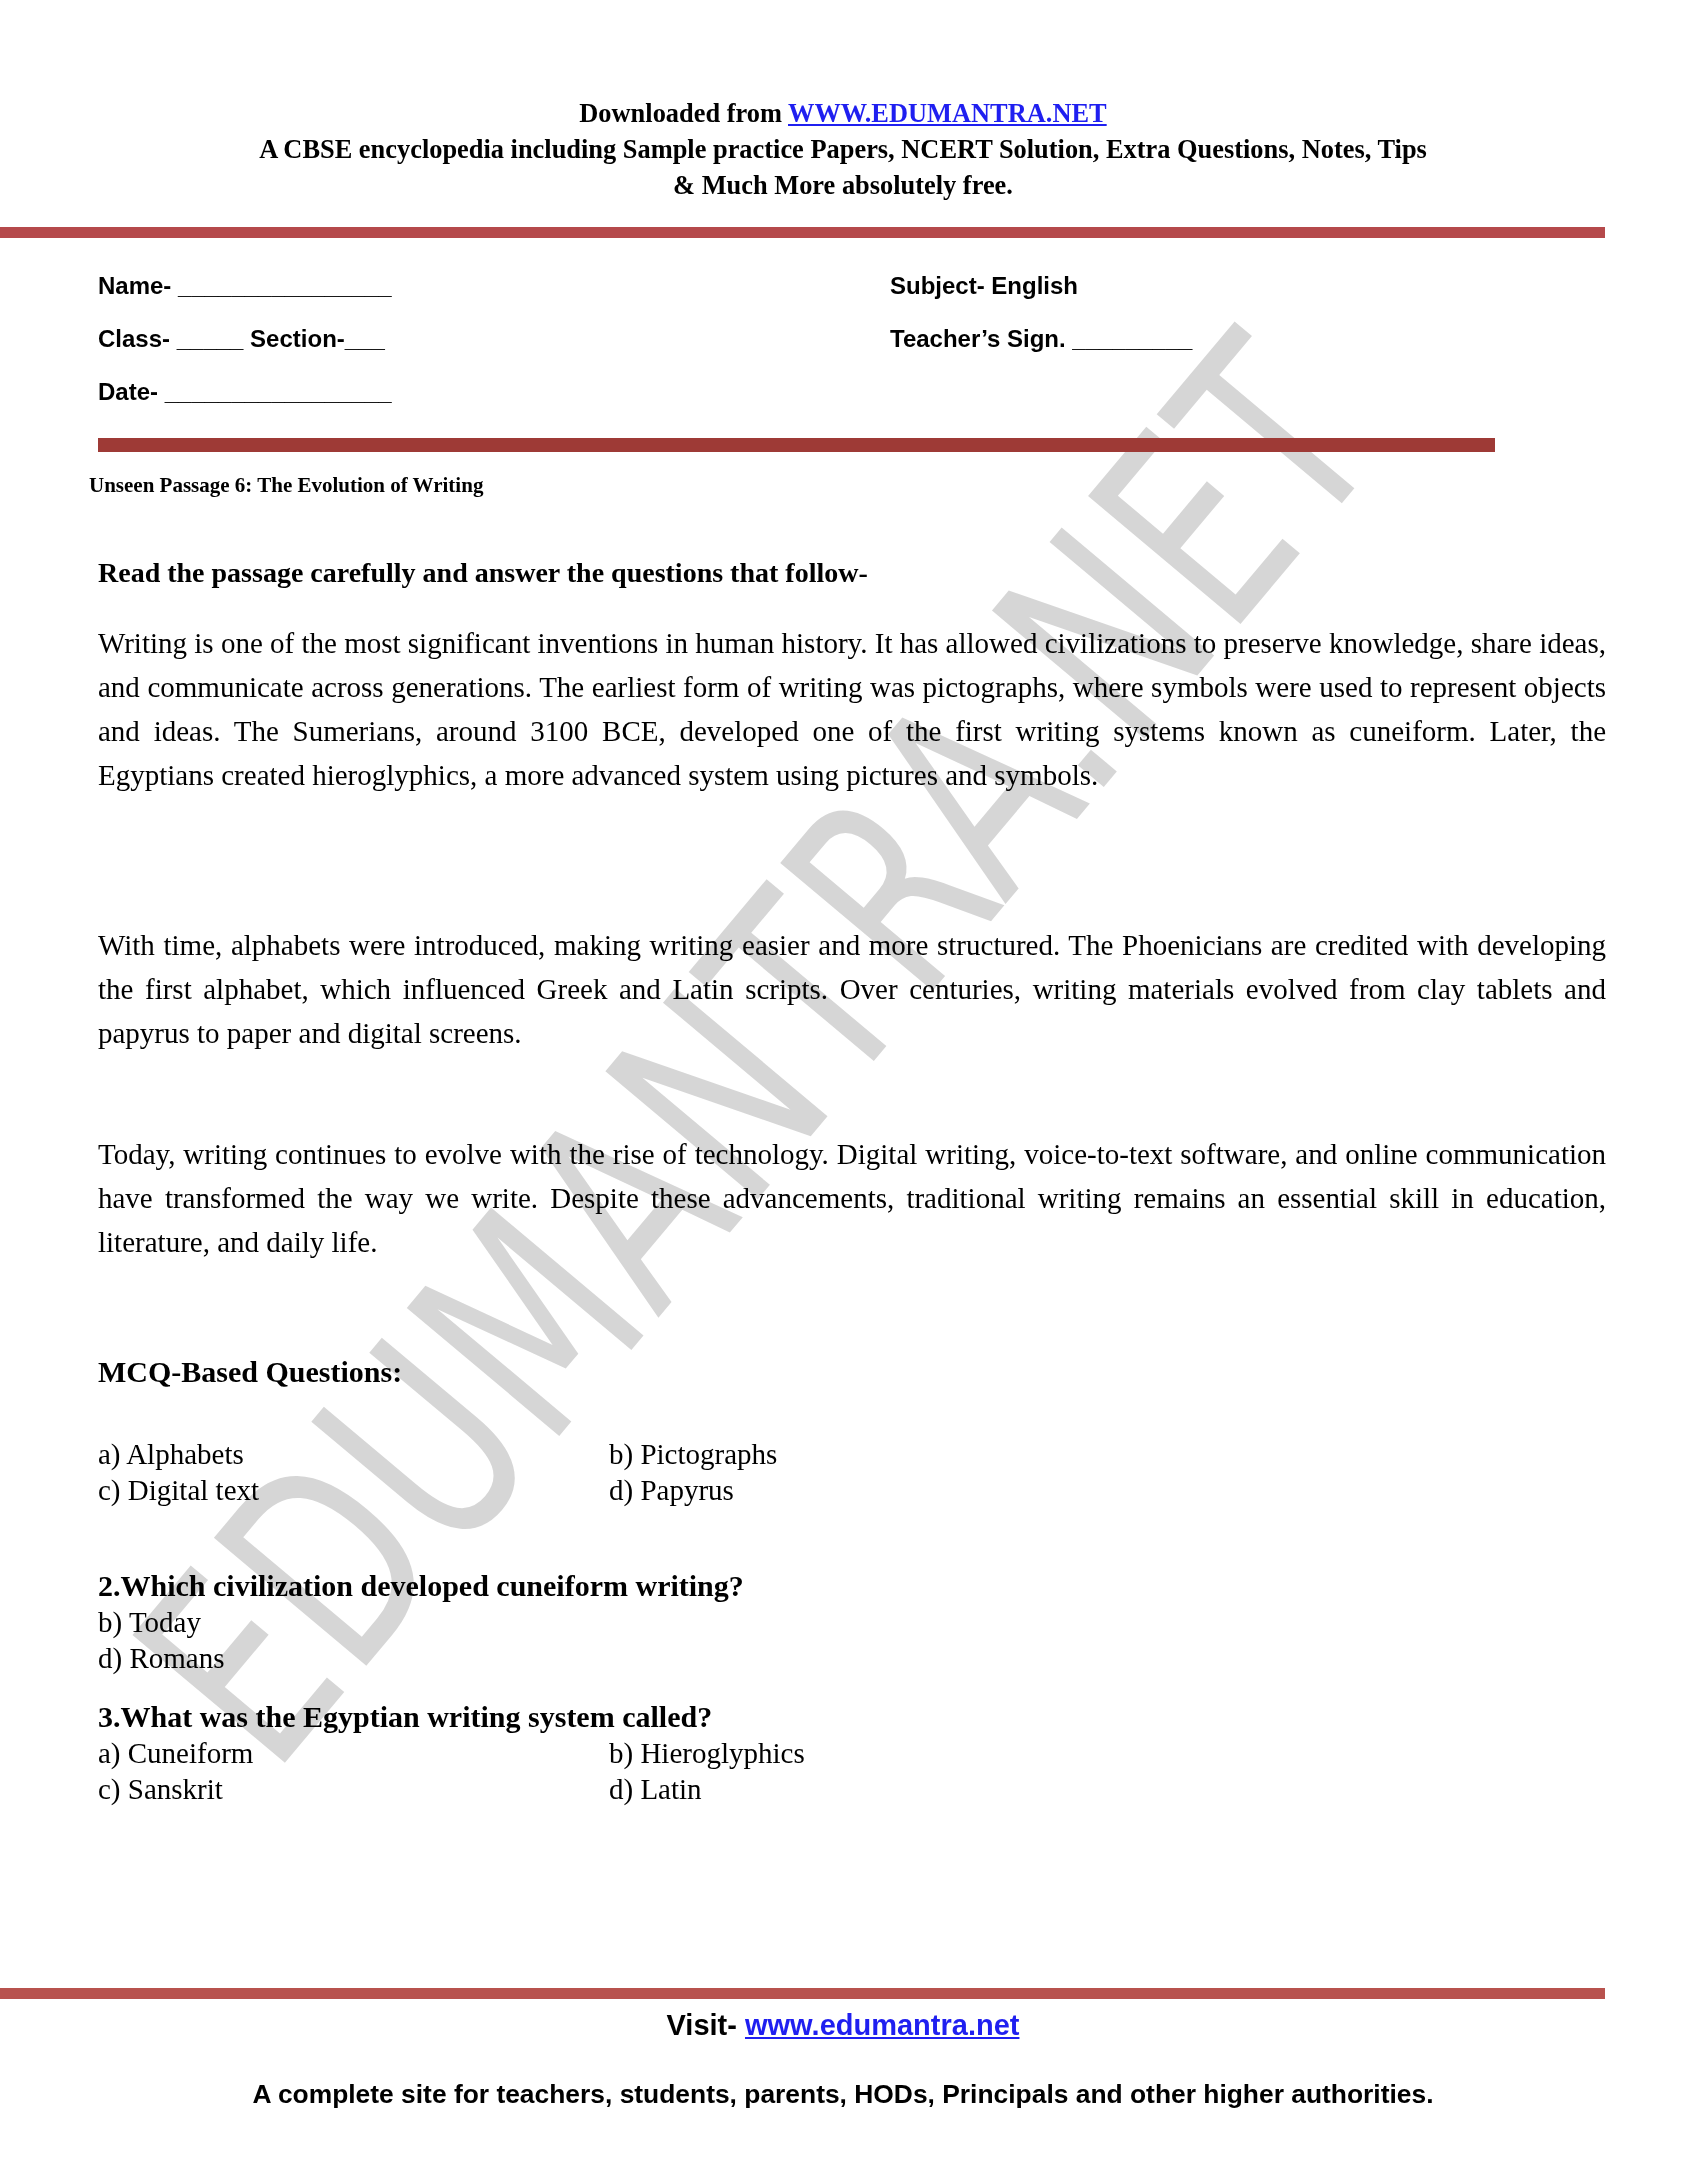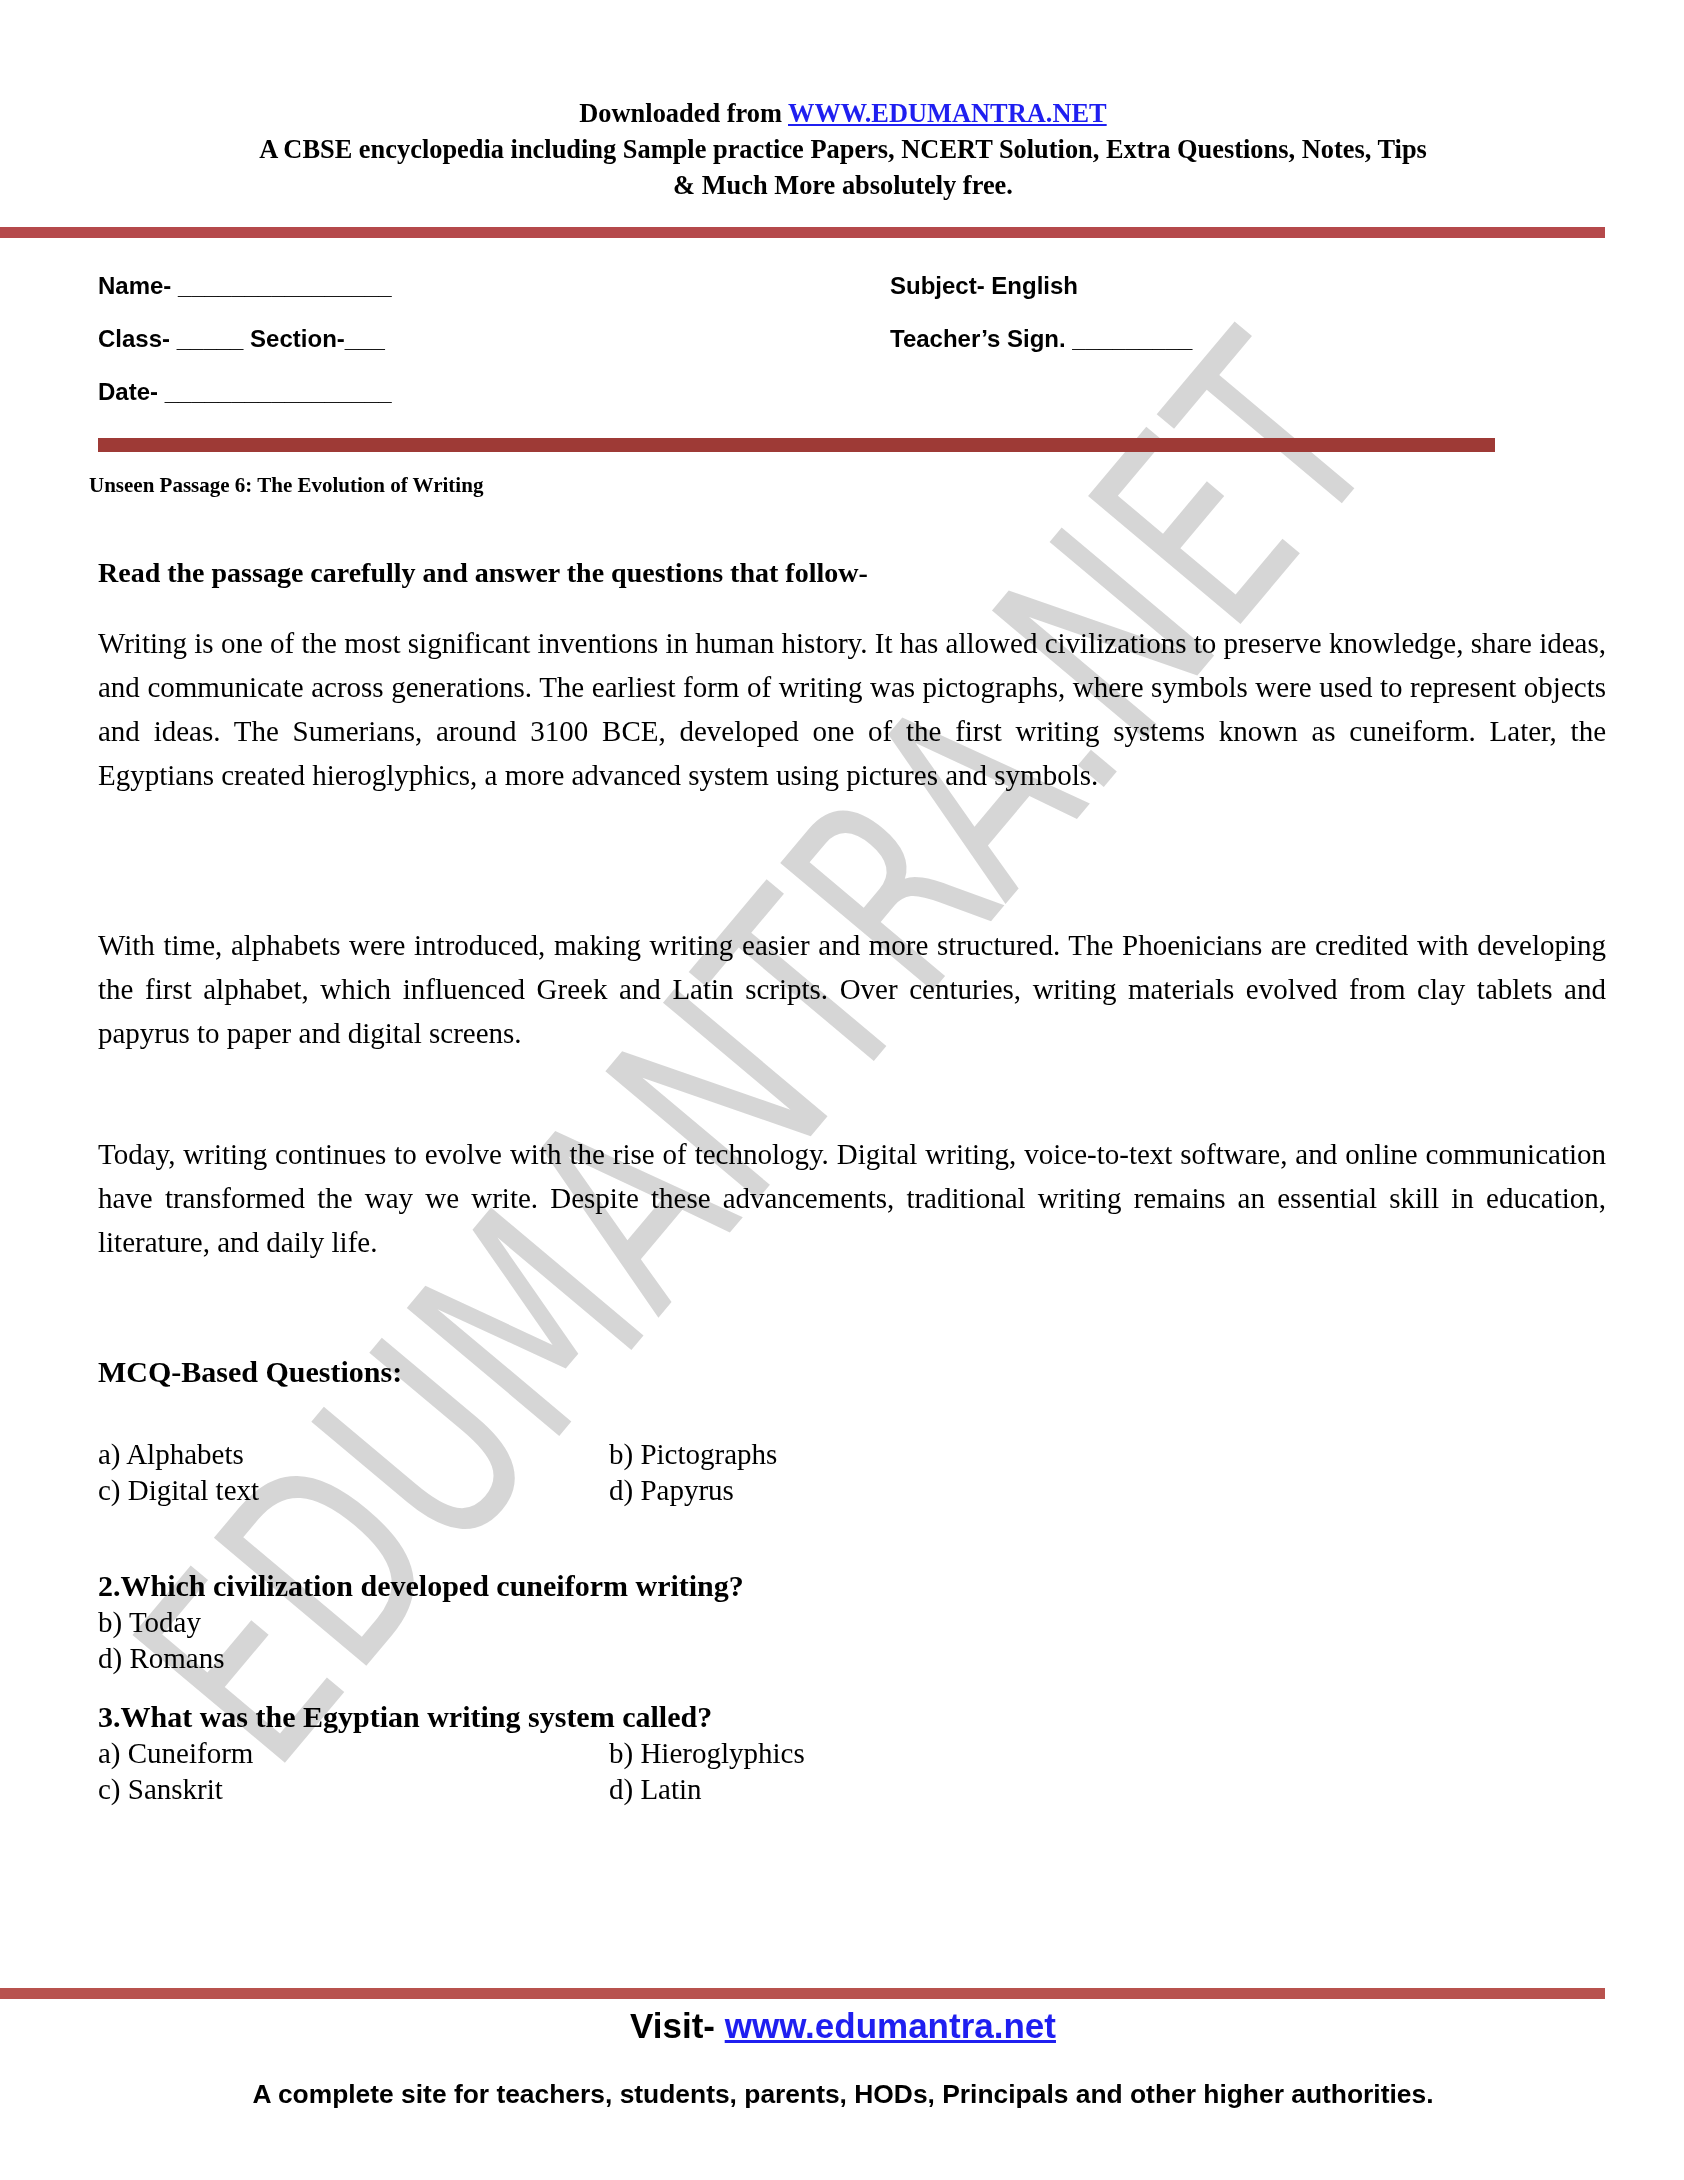--- a/index.html
+++ b/index.html
@@ -77,21 +77,21 @@
   .question.q1{top:1436px;}
   .question.q2{top:1567px;}
   .question.q3{top:1698px;}
   .question .q-text{font-weight:bold;font-size:30px;line-height:37px;}
   .opt-row{display:grid;grid-template-columns:511px auto;font-size:29px;line-height:36px;}
   
   .footer-visit{
     position:absolute;left:89px;top:2007px;width:1508px;
     text-align:center;
     font-family:"Liberation Sans", sans-serif;
-    font-weight:bold;font-size:35px;line-height:37px;
+    font-weight:bold;font-size:29px;line-height:37px;
   }
   .footer-visit a{color:#1f1ff0;text-decoration:underline;}
   .footer-tagline{
     position:absolute;left:89px;top:2048px;width:1508px;
     text-align:center;
     font-family:"Liberation Sans", sans-serif;
     font-weight:bold;font-size:26.4px;line-height:37px;margin-top:28px;
   }
 </style>
 </head>

